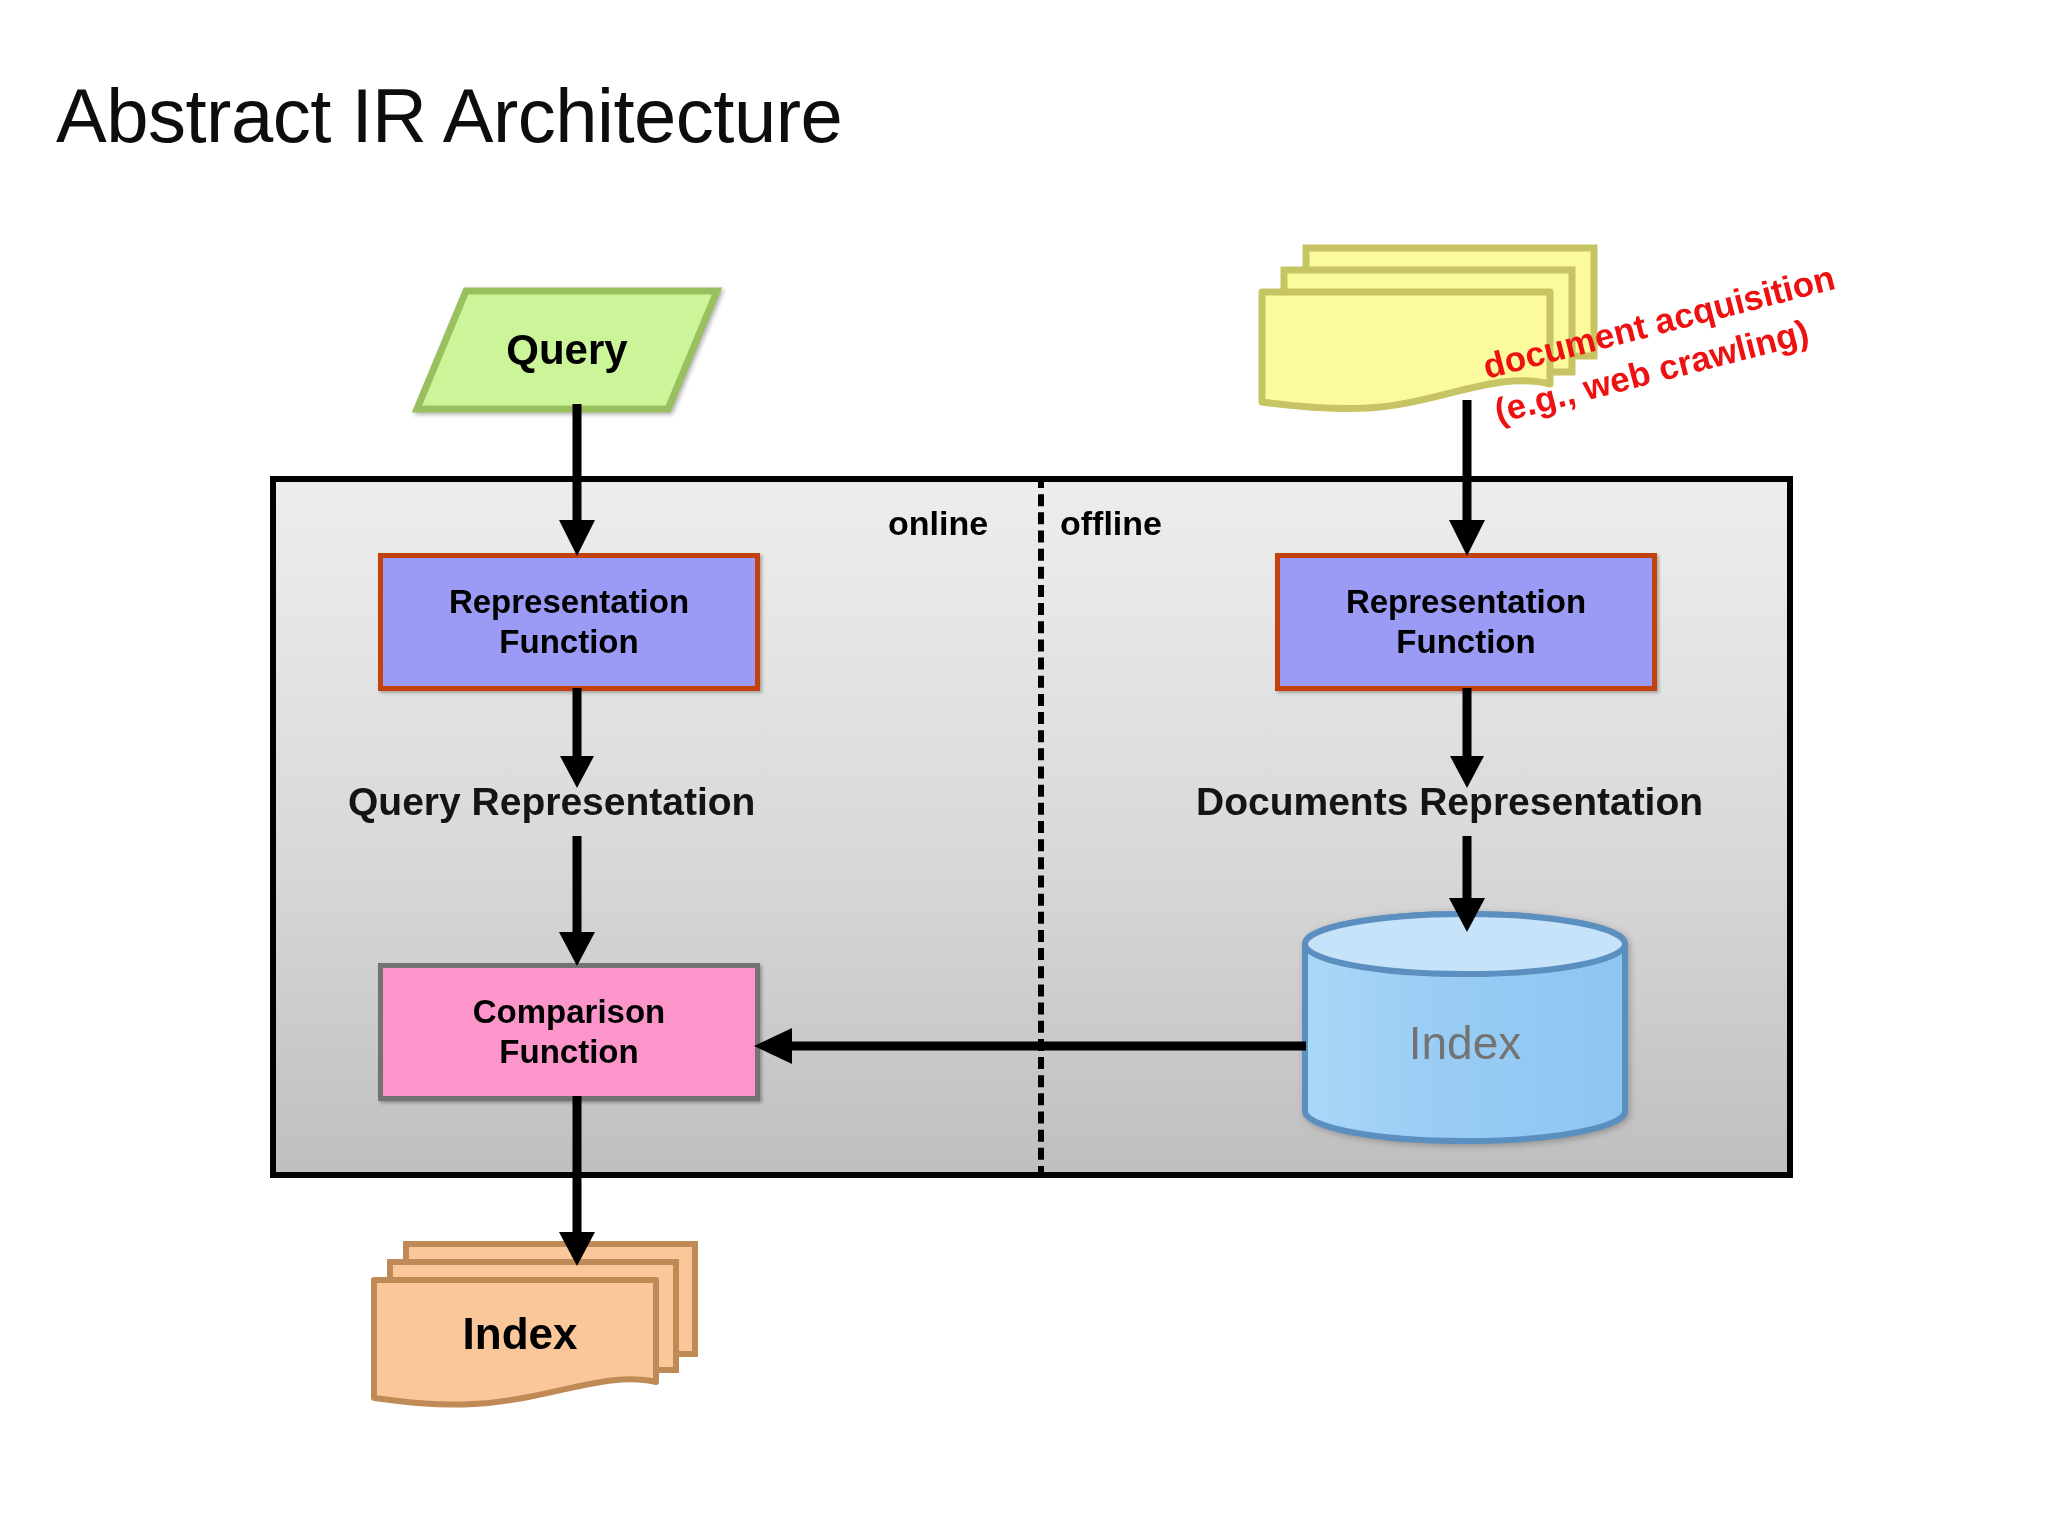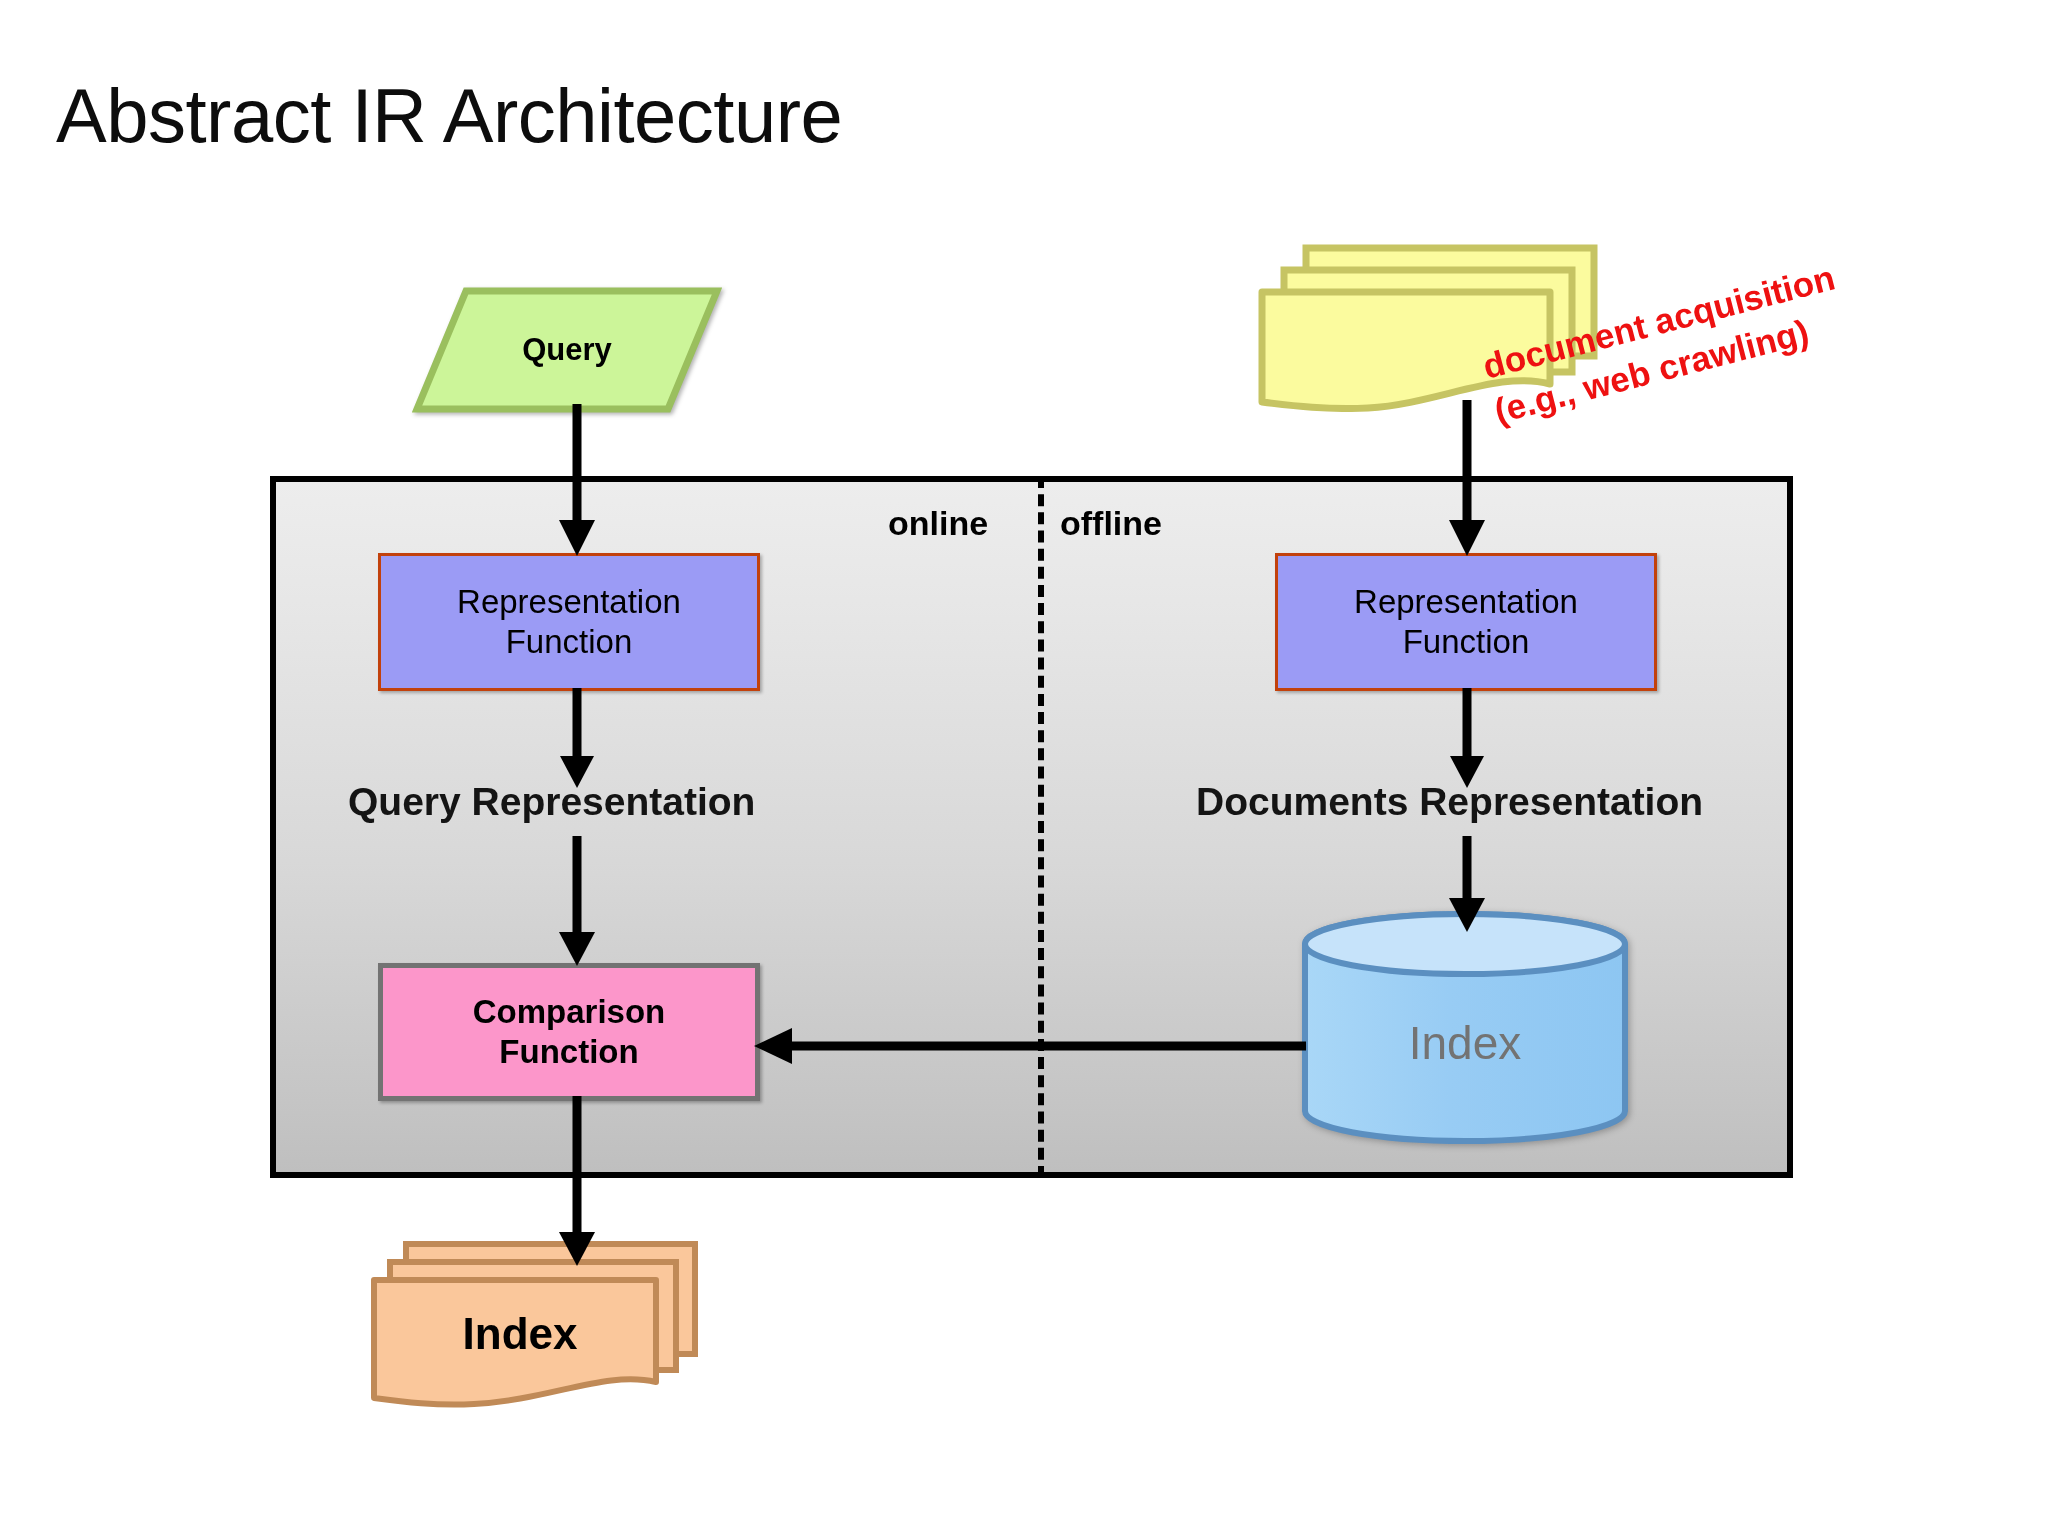--- a/index.html
+++ b/index.html
@@ -76,24 +76,24 @@
     display: flex;
     align-items: center;
     justify-content: center;
     text-align: center;
   }
 
   .repfn {
     width: 382px;
     height: 138px;
     background: #9b9bf5;
-    border: 3px solid #c2410c;
+    border: 5px solid #c2410c;
     box-shadow: 2px 2px 3px rgba(0,0,0,0.28);
     font-size: 33px;
-    font-weight: normal;
+    font-weight: bold;
     color: #000000;
     line-height: 1.22;
   }
   #repfn-query { left: 378px; top: 553px; }
   #repfn-doc   { left: 1275px; top: 553px; }
 
   .cmpfn {
     left: 378px;
     top: 963px;
     width: 382px;
@@ -116,21 +116,21 @@
     height: 128px;
   }
   .query-shape svg { display:block; filter: drop-shadow(2px 2px 2px rgba(0,0,0,0.3)); }
   .query-label {
     position: absolute;
     left: 412px;
     top: 286px;
     width: 310px;
     height: 128px;
     display: flex; align-items: center; justify-content: center;
-    font-size: 31px; font-weight: bold; color: #000;
+    font-size: 42px; font-weight: bold; color: #000;
     pointer-events: none;
   }
 
   
   .docstack { position: absolute; }
   .docstack svg { display: block; }
   .docstack-label {
     position: absolute;
     display: flex; align-items: center; justify-content: center;
     font-weight: bold; color: #000;

